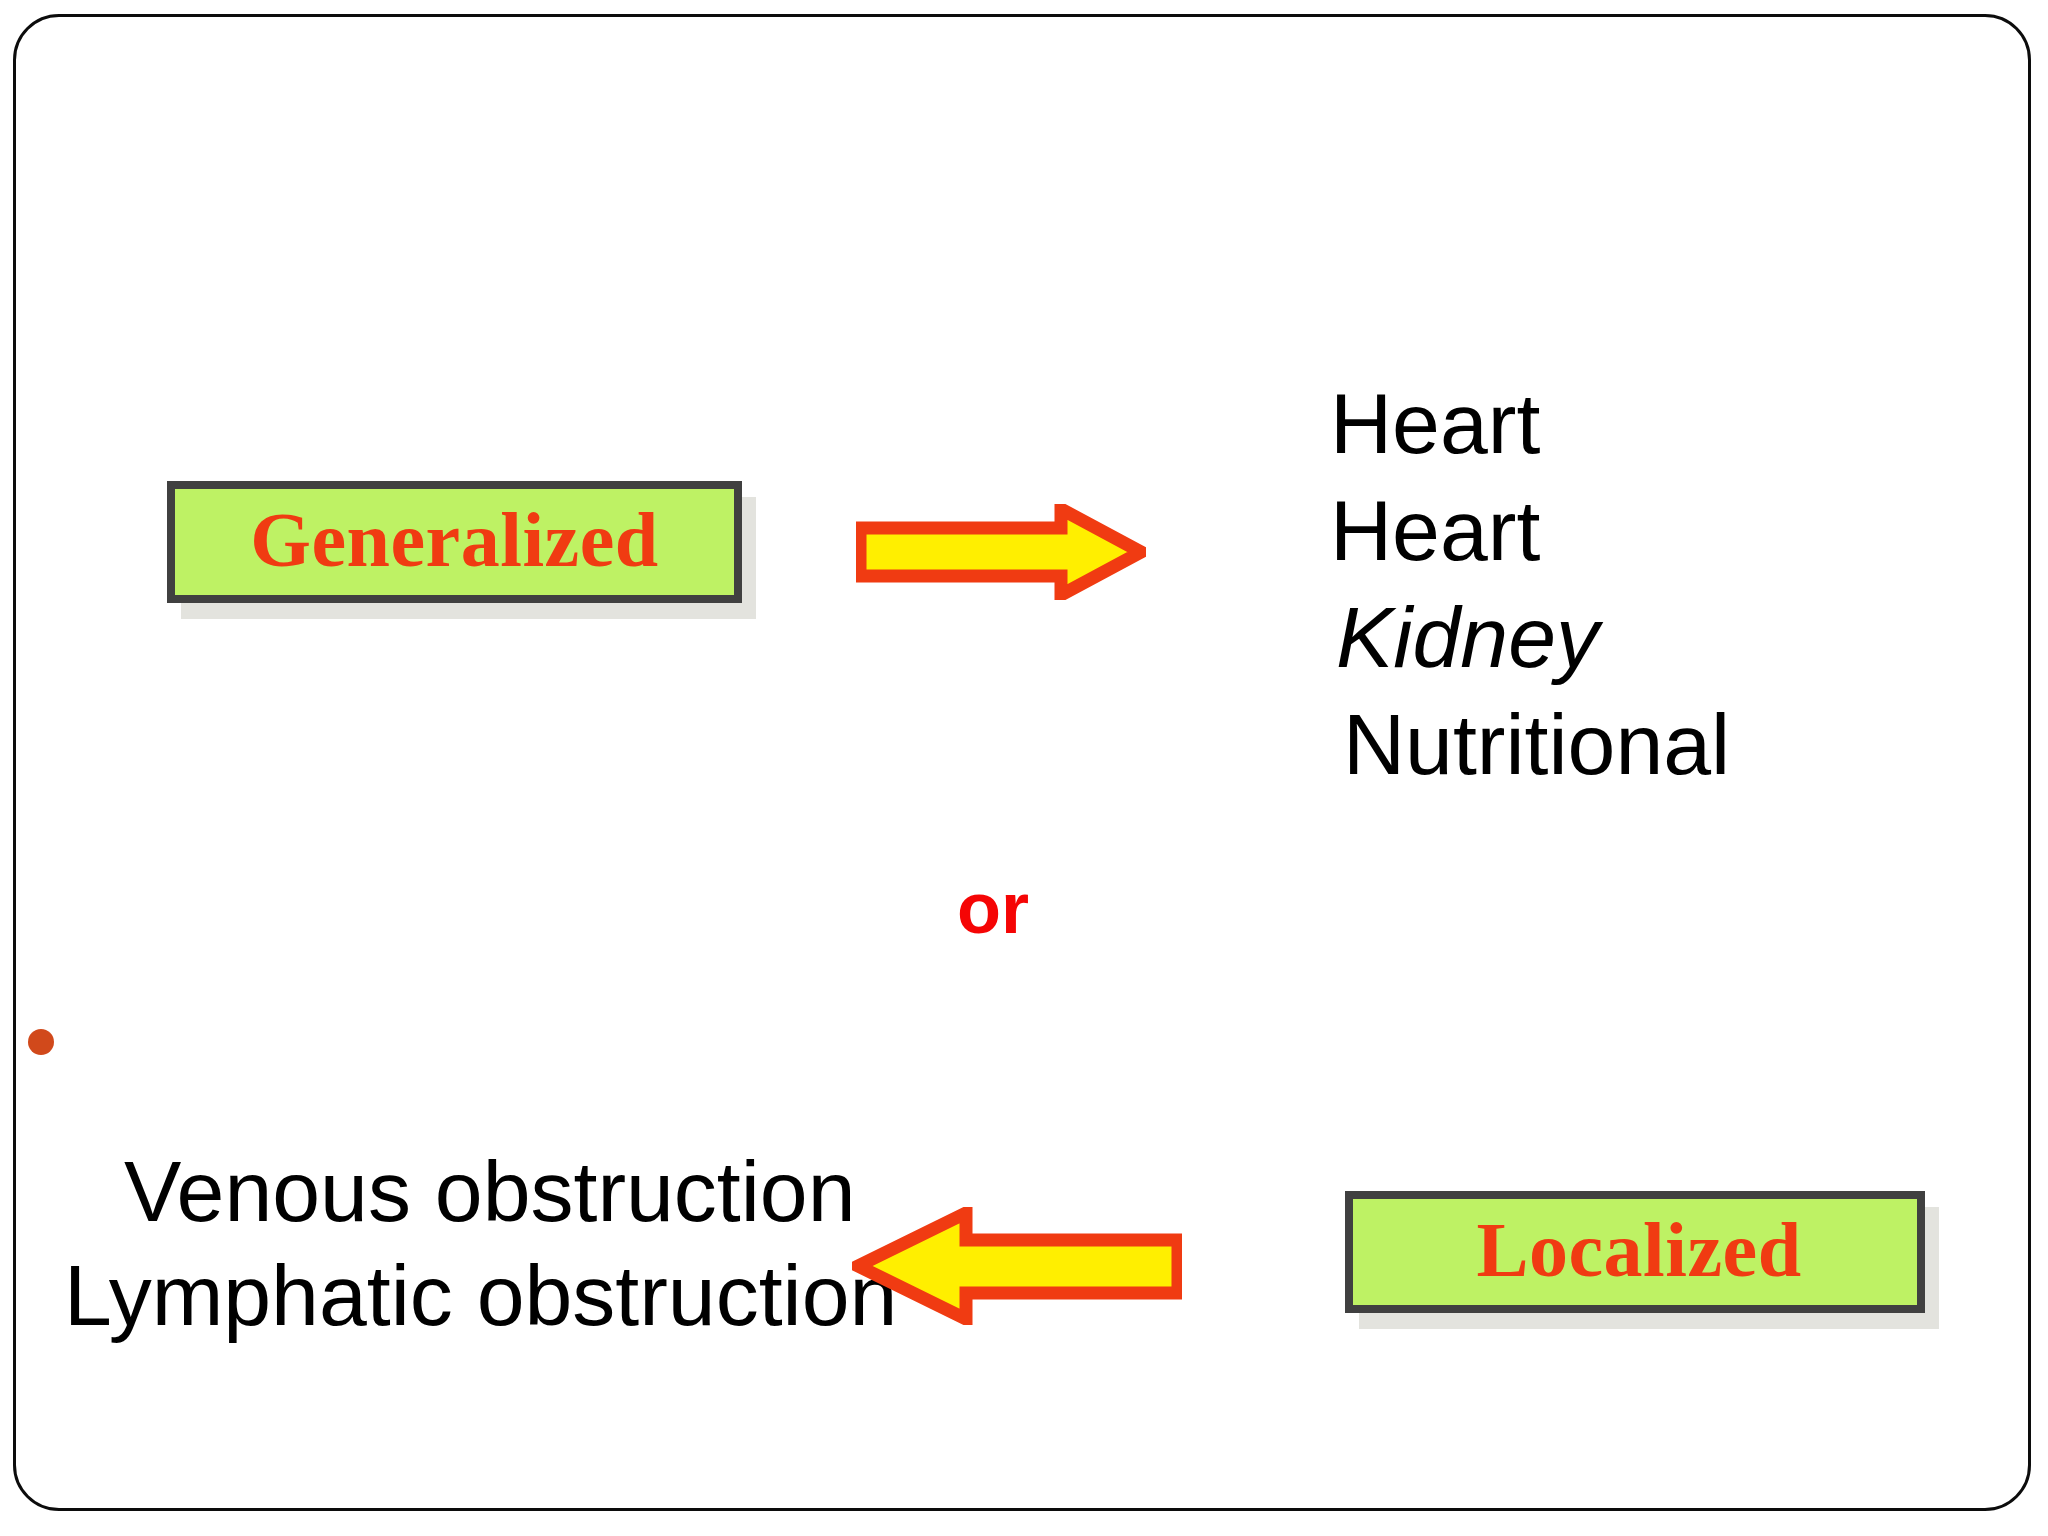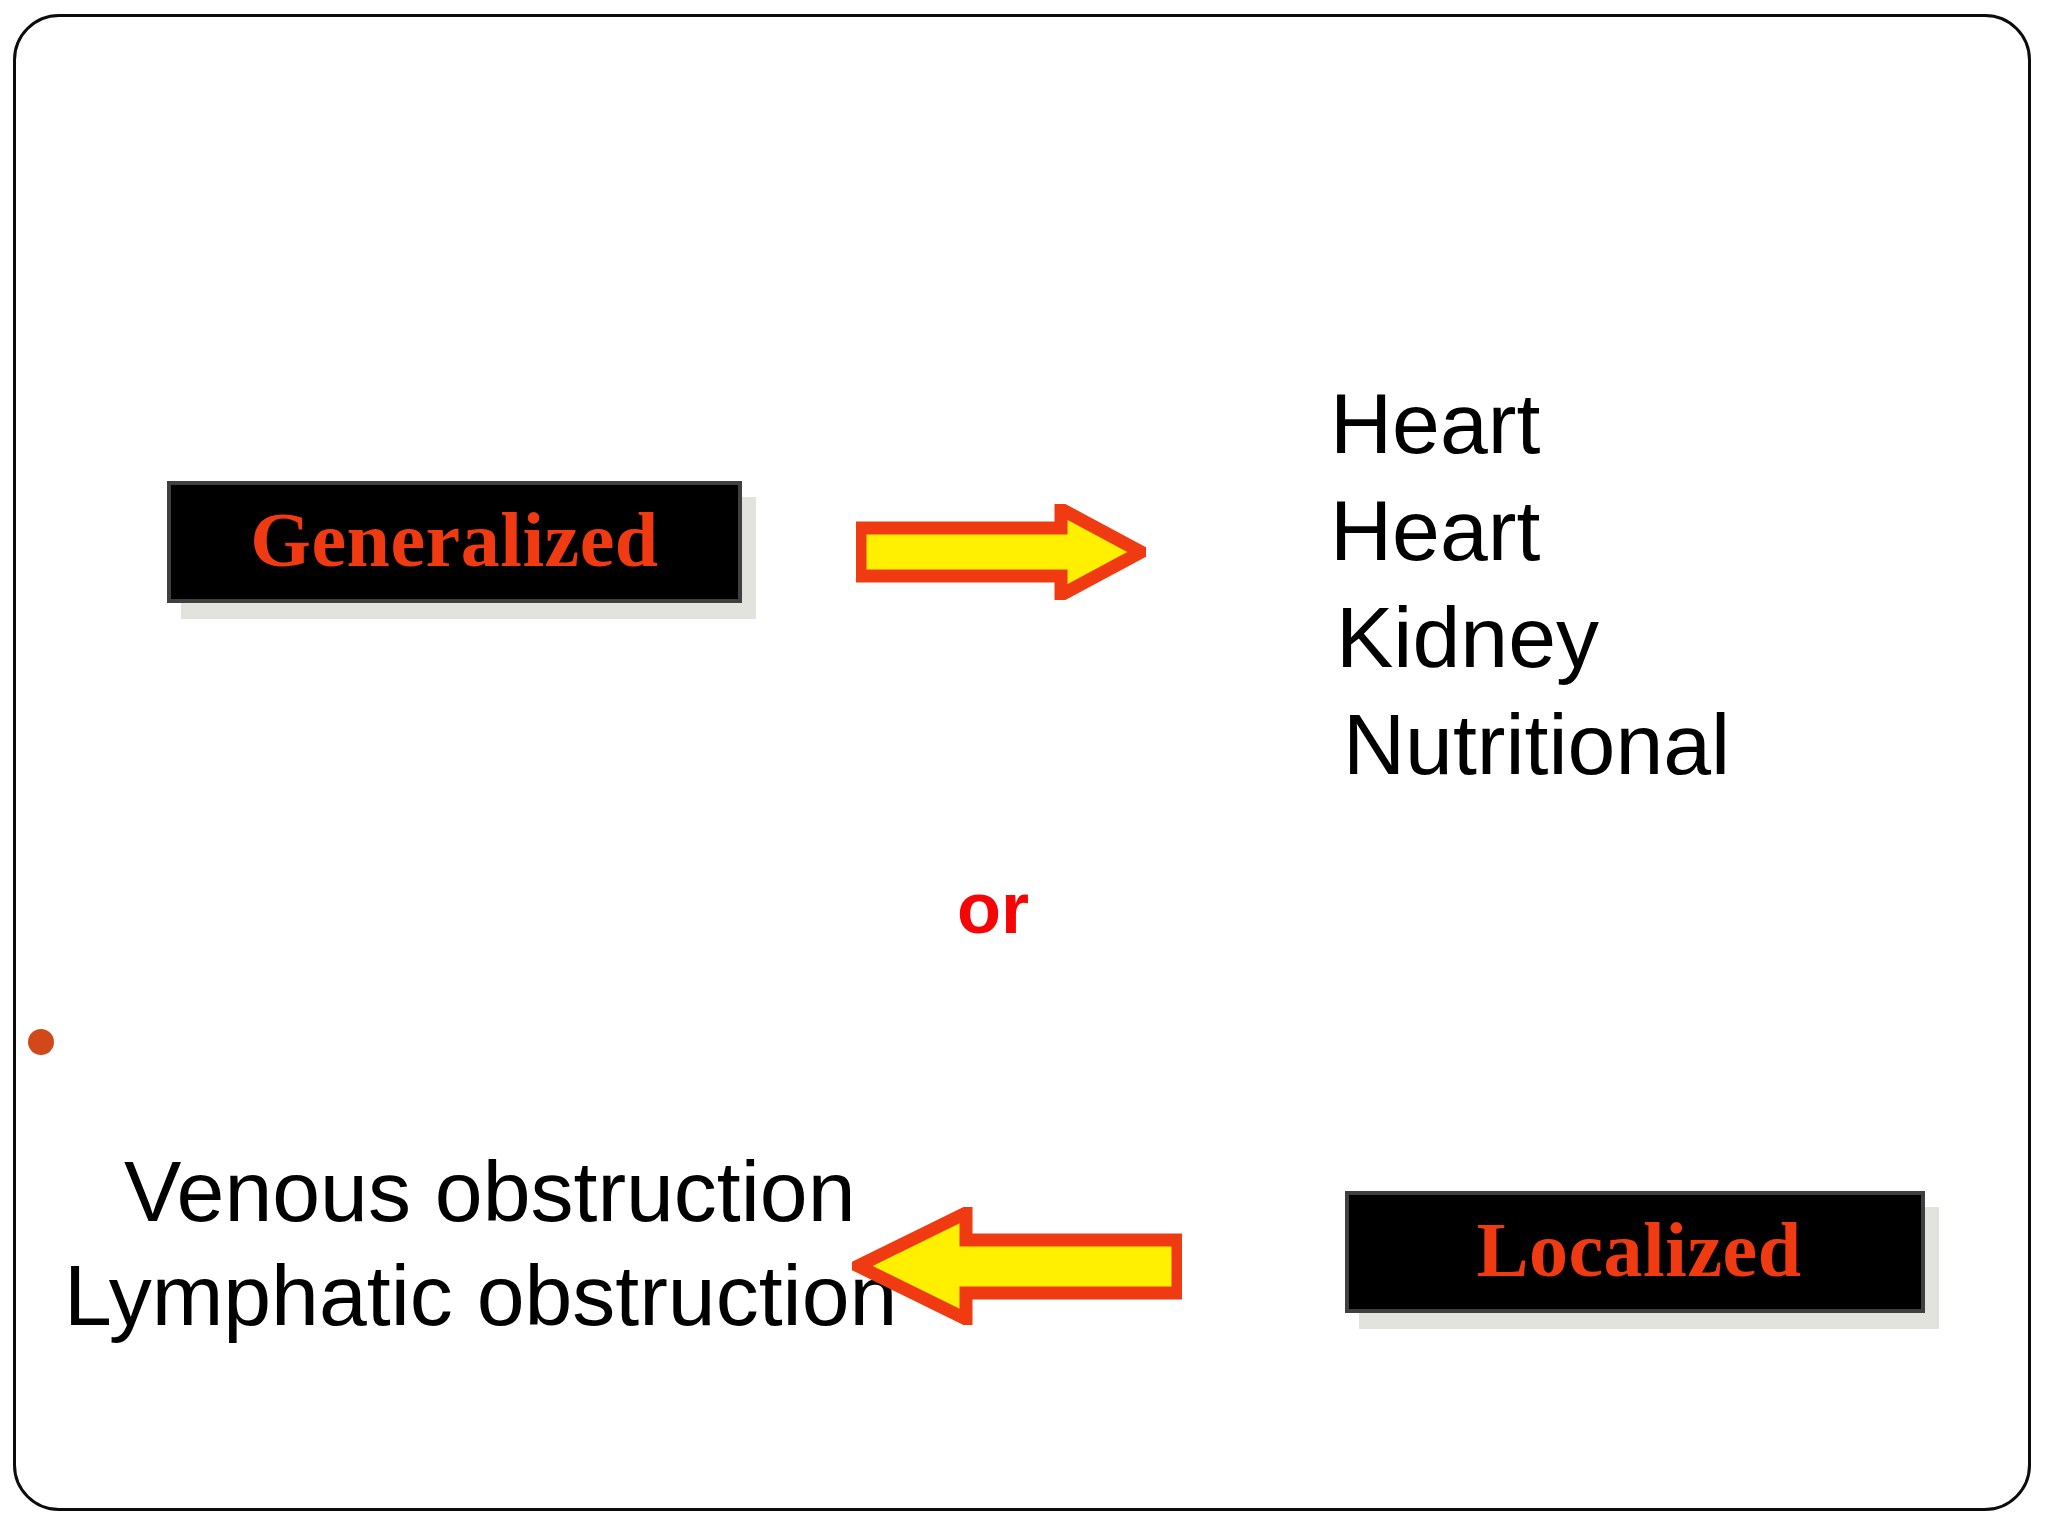--- a/index.html
+++ b/index.html
@@ -27,22 +27,22 @@
     border: 3px solid #0c0c0c;
     border-radius: 46px;
     box-sizing: border-box;
     background: transparent;
     pointer-events: none;
   }
 
   
   .label-box {
     position: absolute;
-    background: #000000;
-    border: 4px solid #404040;
+    background: #bef264;
+    border: 8px solid #404040;
     box-sizing: border-box;
     display: flex;
     align-items: center;
     justify-content: center;
     box-shadow: 14px 16px 0 0 rgba(226,226,220,0.95);
   }
   .label-box .label-text {
     font-family: "Liberation Serif", serif;
     font-weight: bold;
     color: #f03b12;
@@ -91,21 +91,21 @@
     width: 620px;
   }
   #right-list .teal-line {
     position: relative;
     left: 0;
     top: 0;
     display: block;
     font-size: 86px;
     margin-bottom: 21px;
   }
-  #right-list .teal-line.indent-1 { padding-left: 6px; }
+  #right-list .teal-line.indent-1 { padding-left: 6px; font-style: italic; }
   #right-list .teal-line.indent-2 { padding-left: 13px; }
 
   #left-list {
     position: absolute;
     left: 24px;
     top: 1148px;
     width: 960px;
     margin-left: 40px;
   }
   #left-list .teal-line {

